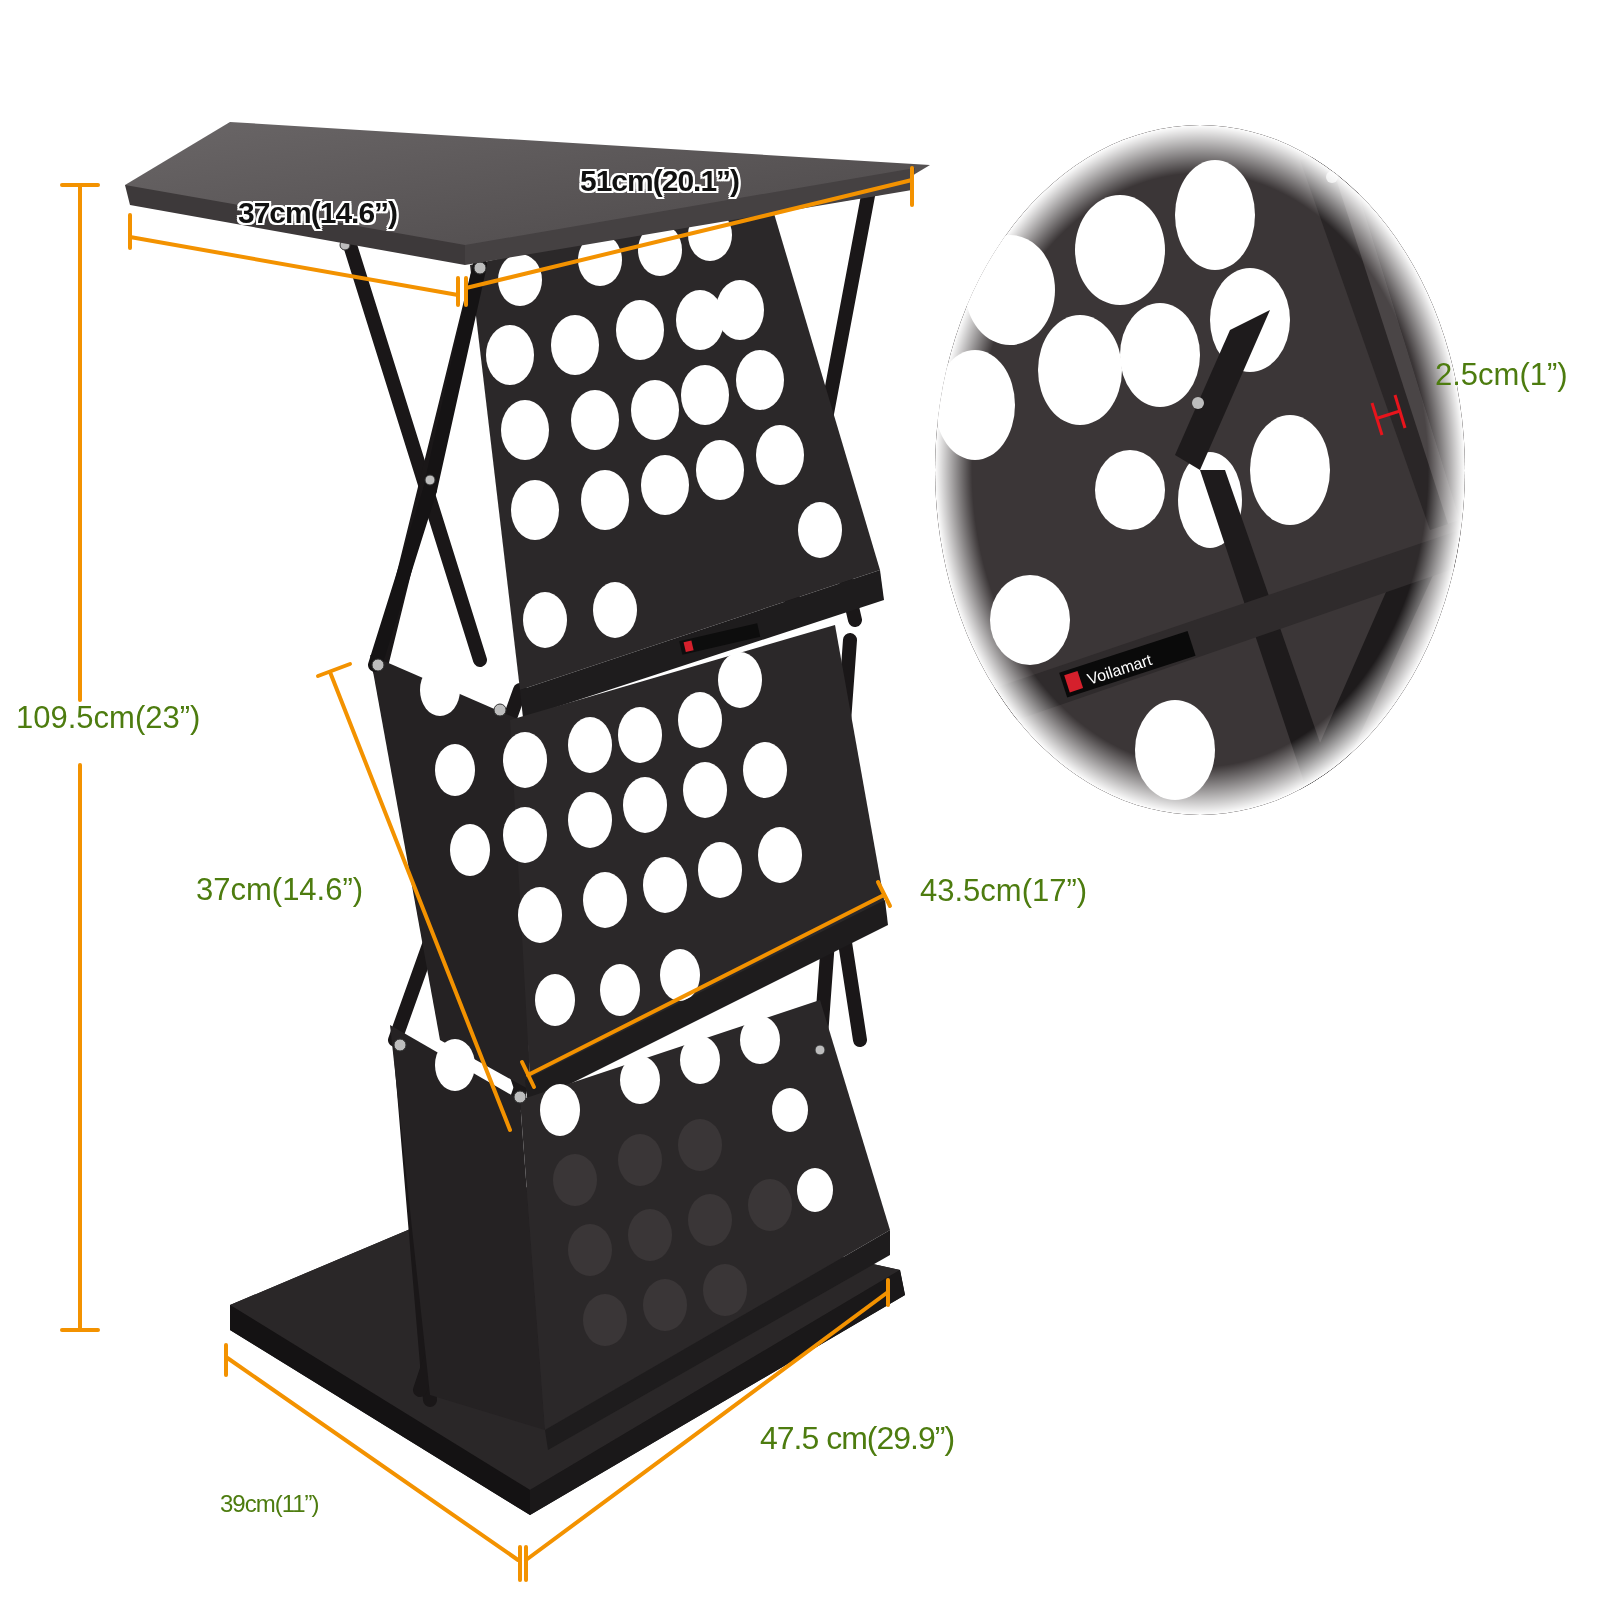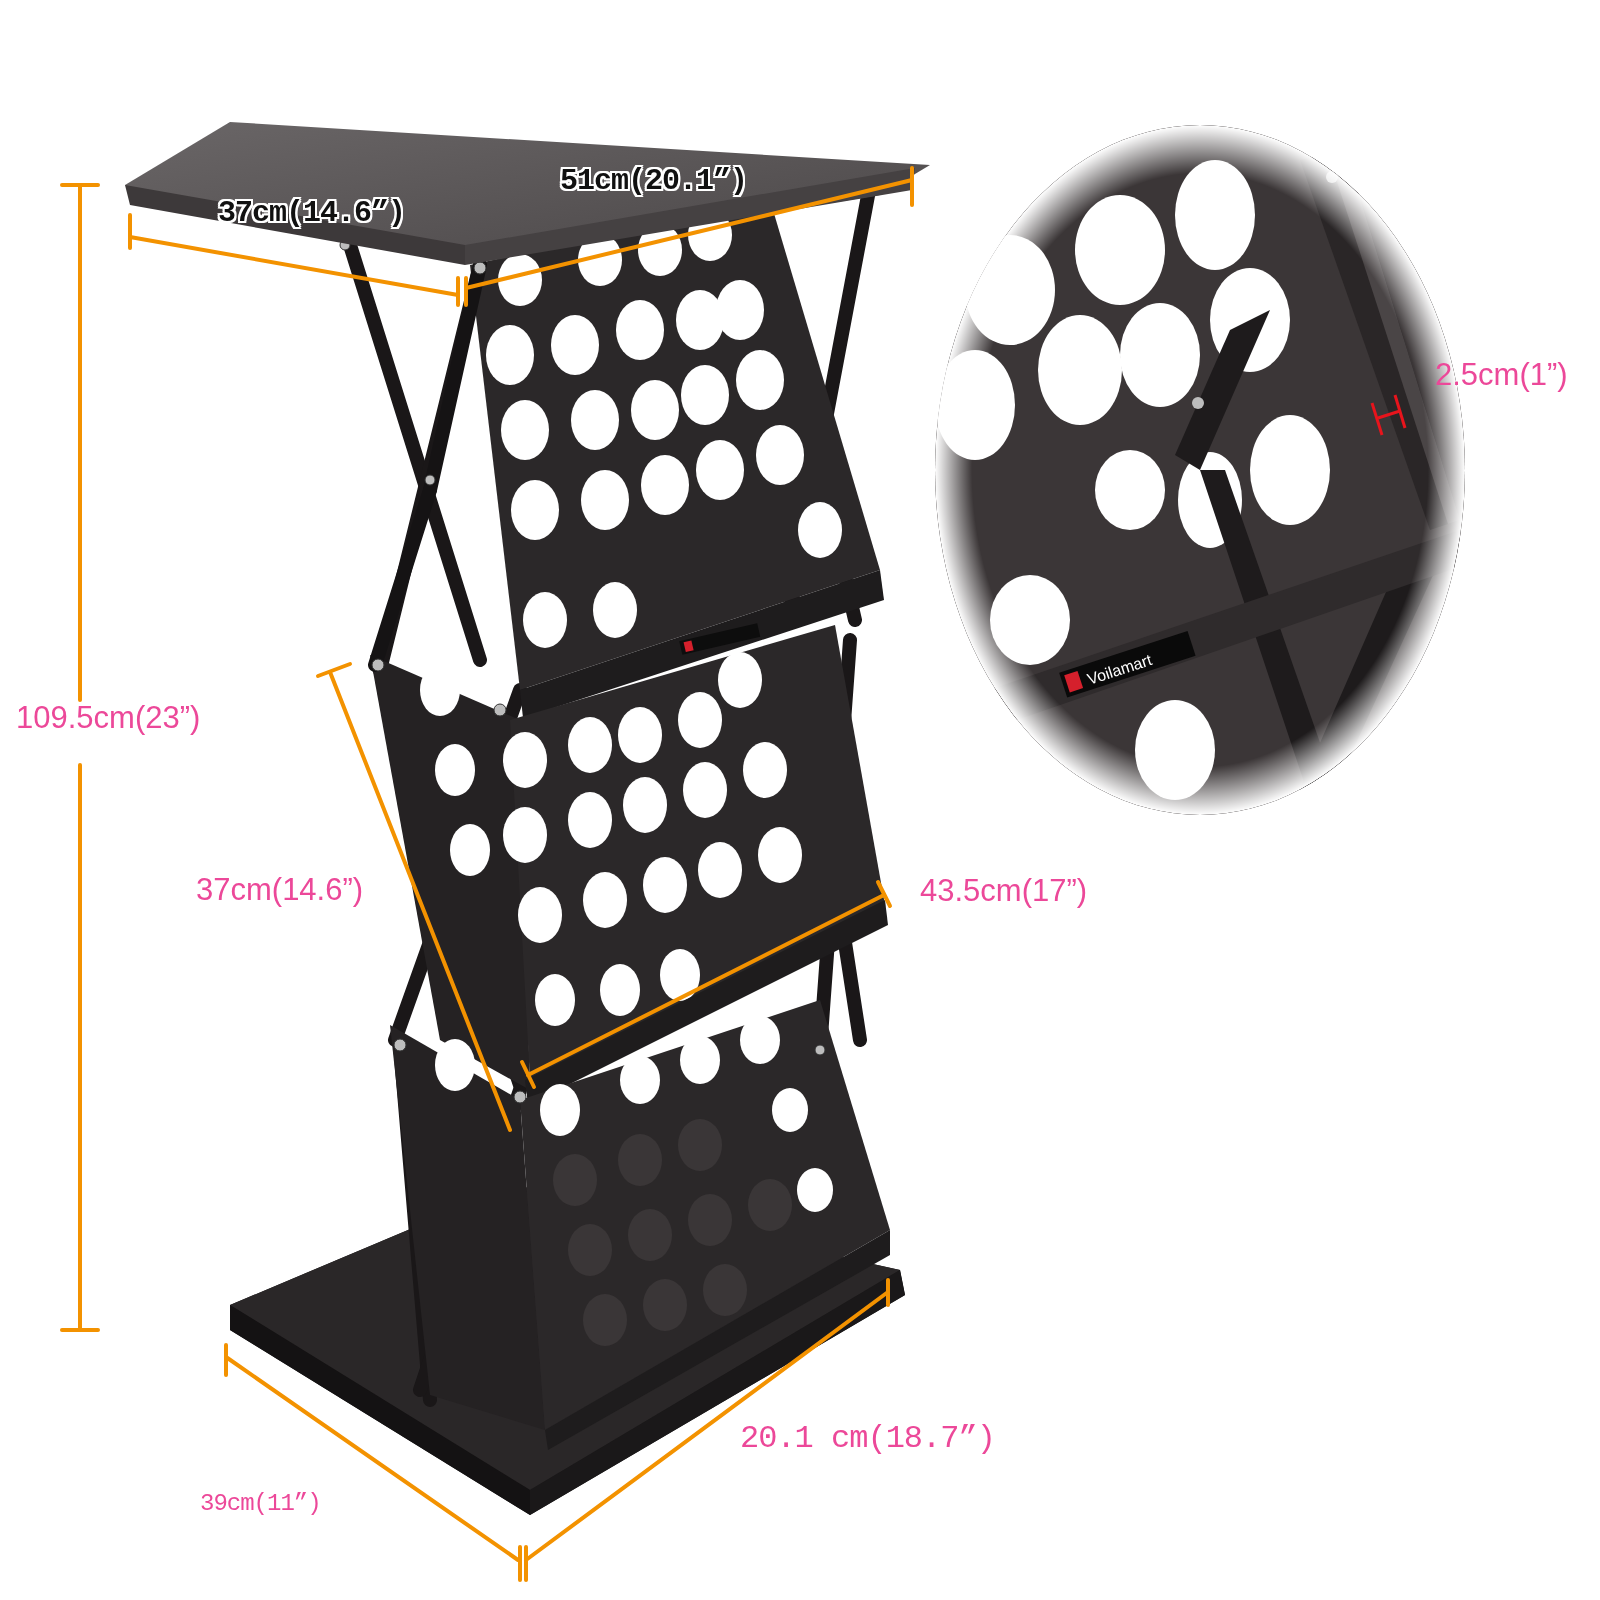--- a/index.html
+++ b/index.html
@@ -1,19 +1,19 @@
 <!DOCTYPE html>
 <html><head>
 <meta charset="utf-8">
 <style>
   html, body { margin:0; padding:0; background:#ffffff; }
   body { width:1600px; height:1600px; position:relative; overflow:hidden; font-family:"Liberation Sans", sans-serif; }
   #stage { position:absolute; left:0; top:0; width:1600px; height:1600px; }
-  .label { position:absolute; color:#ec4899; font-family:"Liberation Sans", sans-serif; font-weight:bold; font-size:30px; white-space:nowrap; }
-  .label.narrow { font-family:Liberation Mono, monospace; letter-spacing:-1px; }
+  .label { position:absolute; color:#4d7c0f; font-family:"Liberation Sans", sans-serif; font-weight:bold; font-size:30px; white-space:nowrap; }
+  .label.narrow { font-family:Liberation Sans, sans-serif; letter-spacing:-1px;margin-left:20px; }
   .label.outlined { color:#111; text-shadow: -2px -2px 0 #fff, 2px -2px 0 #fff, -2px 2px 0 #fff, 2px 2px 0 #fff, 0 2px 0 #fff, 0 -2px 0 #fff, 2px 0 0 #fff, -2px 0 0 #fff; }
   .label.plain { font-weight:normal; font-size:31px; }
 </style>
 </head>
 <body>
 
 <div id="stage">
   <svg width="1600" height="1600" viewBox="0 0 1600 1600" xmlns="http://www.w3.org/2000/svg">
     <defs>
       <radialGradient id="insetFade" cx="0.5" cy="0.5" r="0.5">
@@ -234,16 +234,16 @@
       <ellipse cx="1200" cy="470" rx="265" ry="345" fill="url(#insetFade)"></ellipse>
     </g>
   </svg>
 
   
   <div class="label narrow outlined" style="left:218px; top:196px;">37cm(14.6”)</div>
   <div class="label narrow outlined" style="left:560px; top:164px;">51cm(20.1”)</div>
   <div class="label plain" style="left:16px; top:700px;">109.5cm(23”)</div>
   <div class="label plain" style="left:196px; top:872px;">37cm(14.6”)</div>
   <div class="label plain" style="left:920px; top:873px;">43.5cm(17”)</div>
-  <div class="label narrow plain" style="left:740px; top:1420px; font-size:32px;">20.1 cm(18.7”)</div>
+  <div class="label narrow plain" style="left:740px; top:1420px; font-size:32px;">47.5 cm(29.9”)</div>
   <div class="label narrow plain" style="left:200px; top:1490px; font-size:24px;">39cm(11”)</div>
   <div class="label plain" style="left:1435px; top:357px;">2.5cm(1”)</div>
 </div>
 
 </body></html>

